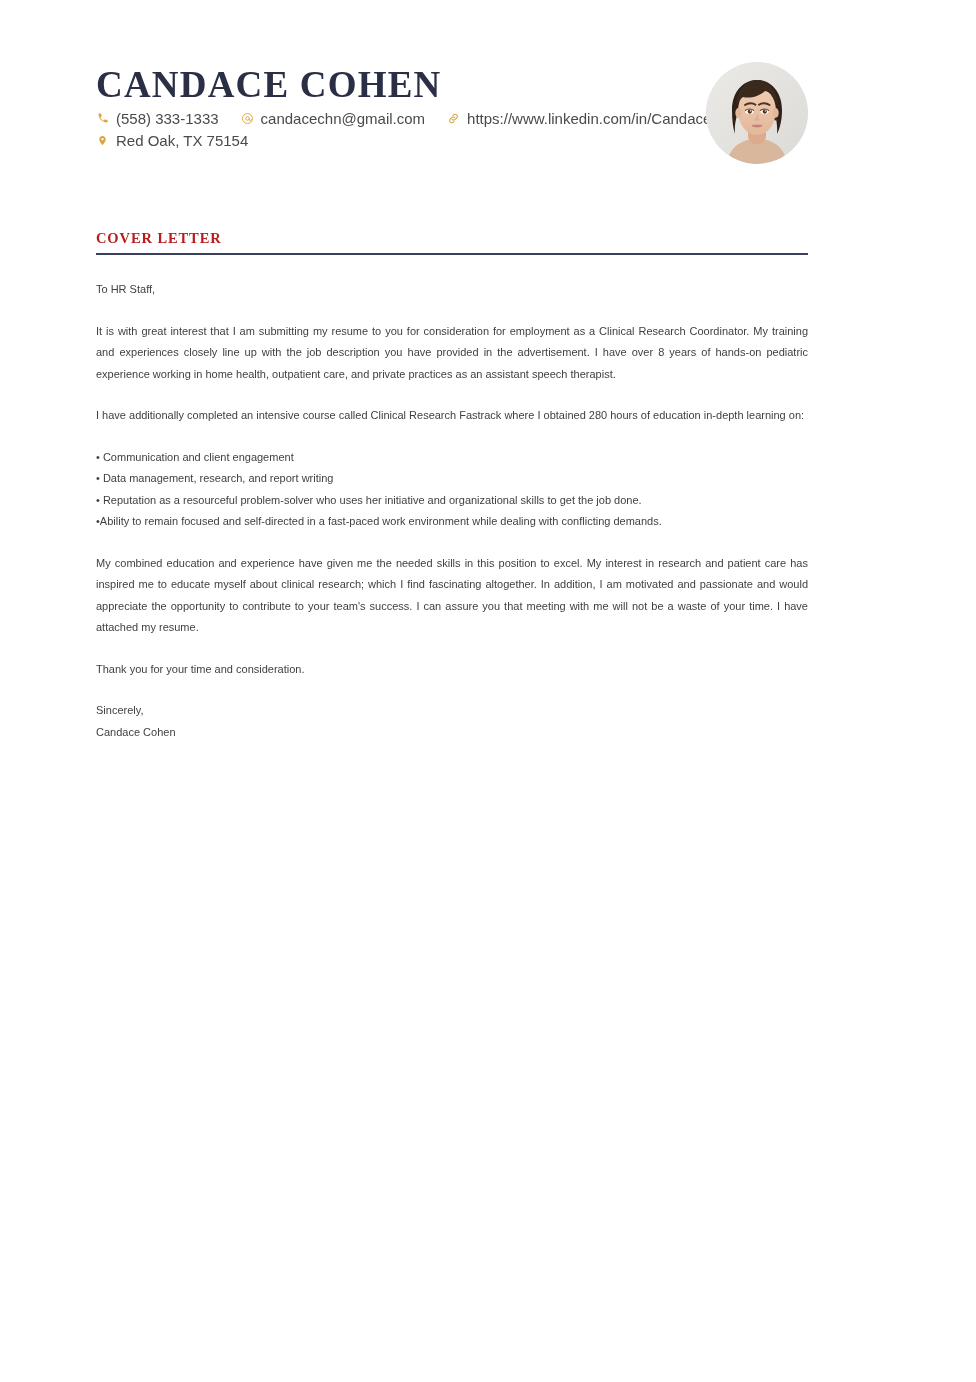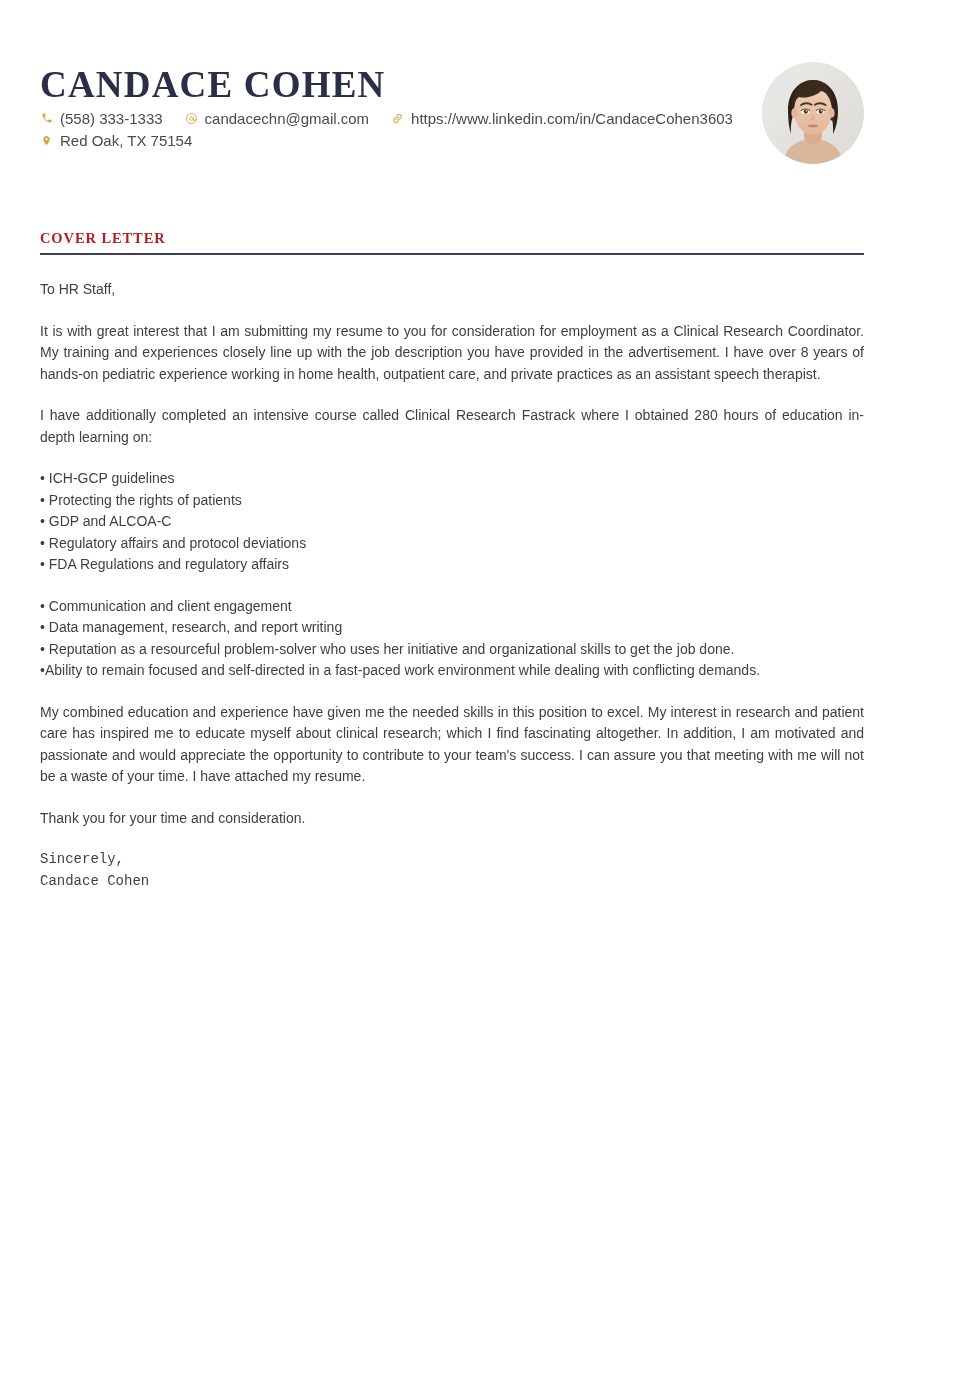--- a/index.html
+++ b/index.html
@@ -14,21 +14,21 @@
     color: #3c3c3c;
     position: relative;
     overflow: hidden;
   }
 
   .page {
     width: 904px;
     height: 1382px;
     background: #ffffff;
     box-sizing: border-box;
-    padding: 0 40px;
+    padding: 0 96px;
     position: relative;
   }
 
   
   .header {
     padding-top: 66px;
     position: relative;
     min-height: 130px;
   }
   .name {
@@ -111,21 +111,21 @@
   }
   .rule {
     height: 2px;
     background: #3a3f5c;
     width: 100%;
   }
 
   
   .body-content {
     margin-top: 24px;
-    font-size: 14px;
+    font-size: 11px;
     line-height: 21.5px;
     color: #3f3f3f;
   }
   .para {
     text-align: justify;
     margin: 0 0 20px 0;
   }
   .para.left { text-align: left; }
   .salutation {
     margin: 0 0 20px 0;
@@ -139,21 +139,20 @@
     margin: 0;
     padding: 0;
     line-height: 21.5px;
     white-space: nowrap;
   }
   .signoff-block {
     margin-top: 0;
   }
   .signoff-line {
     line-height: 21.5px;
-    font-family: Liberation Mono, monospace;
   }
 </style>
 </head>
 <body>
 
 <div class="page">
 
   <div class="header">
 
     <h1 class="name">CANDACE COHEN</h1>
@@ -267,27 +266,20 @@
   </div>
 
   <div class="body-content">
 
     <div class="salutation">To HR Staff,</div>
 
     <p class="para">It is with great interest that I am submitting my resume to you for consideration for employment as a Clinical Research Coordinator. My training and experiences closely line up with the job description you have provided in the advertisement. I have over 8 years of hands-on pediatric experience working in home health, outpatient care, and private practices as an assistant speech therapist.</p>
 
     <p class="para">I have additionally completed an intensive course called Clinical Research Fastrack where I obtained 280 hours of education in-depth learning on:</p>
 
-    <ul class="bullets">
-      <li>• ICH-GCP guidelines</li>
-      <li>• Protecting the rights of patients</li>
-      <li>• GDP and ALCOA-C</li>
-      <li>• Regulatory affairs and protocol deviations</li>
-      <li>• FDA Regulations and regulatory affairs</li>
-    </ul>
 
 
     <ul class="bullets">
       <li>• Communication and client engagement</li>
       <li>• Data management, research, and report writing</li>
       <li>• Reputation as a resourceful problem-solver who uses her initiative and organizational skills to get the job done.</li>
       <li>•Ability to remain focused and self-directed in a fast-paced work environment while dealing with conflicting demands.</li>
     </ul>
 
     <p class="para">My combined education and experience have given me the needed skills in this position to excel. My interest in research and patient care has inspired me to educate myself about clinical research; which I find fascinating altogether. In addition, I am motivated and passionate and would appreciate the opportunity to contribute to your team's success. I can assure you that meeting with me will not be a waste of your time. I have attached my resume.</p>

